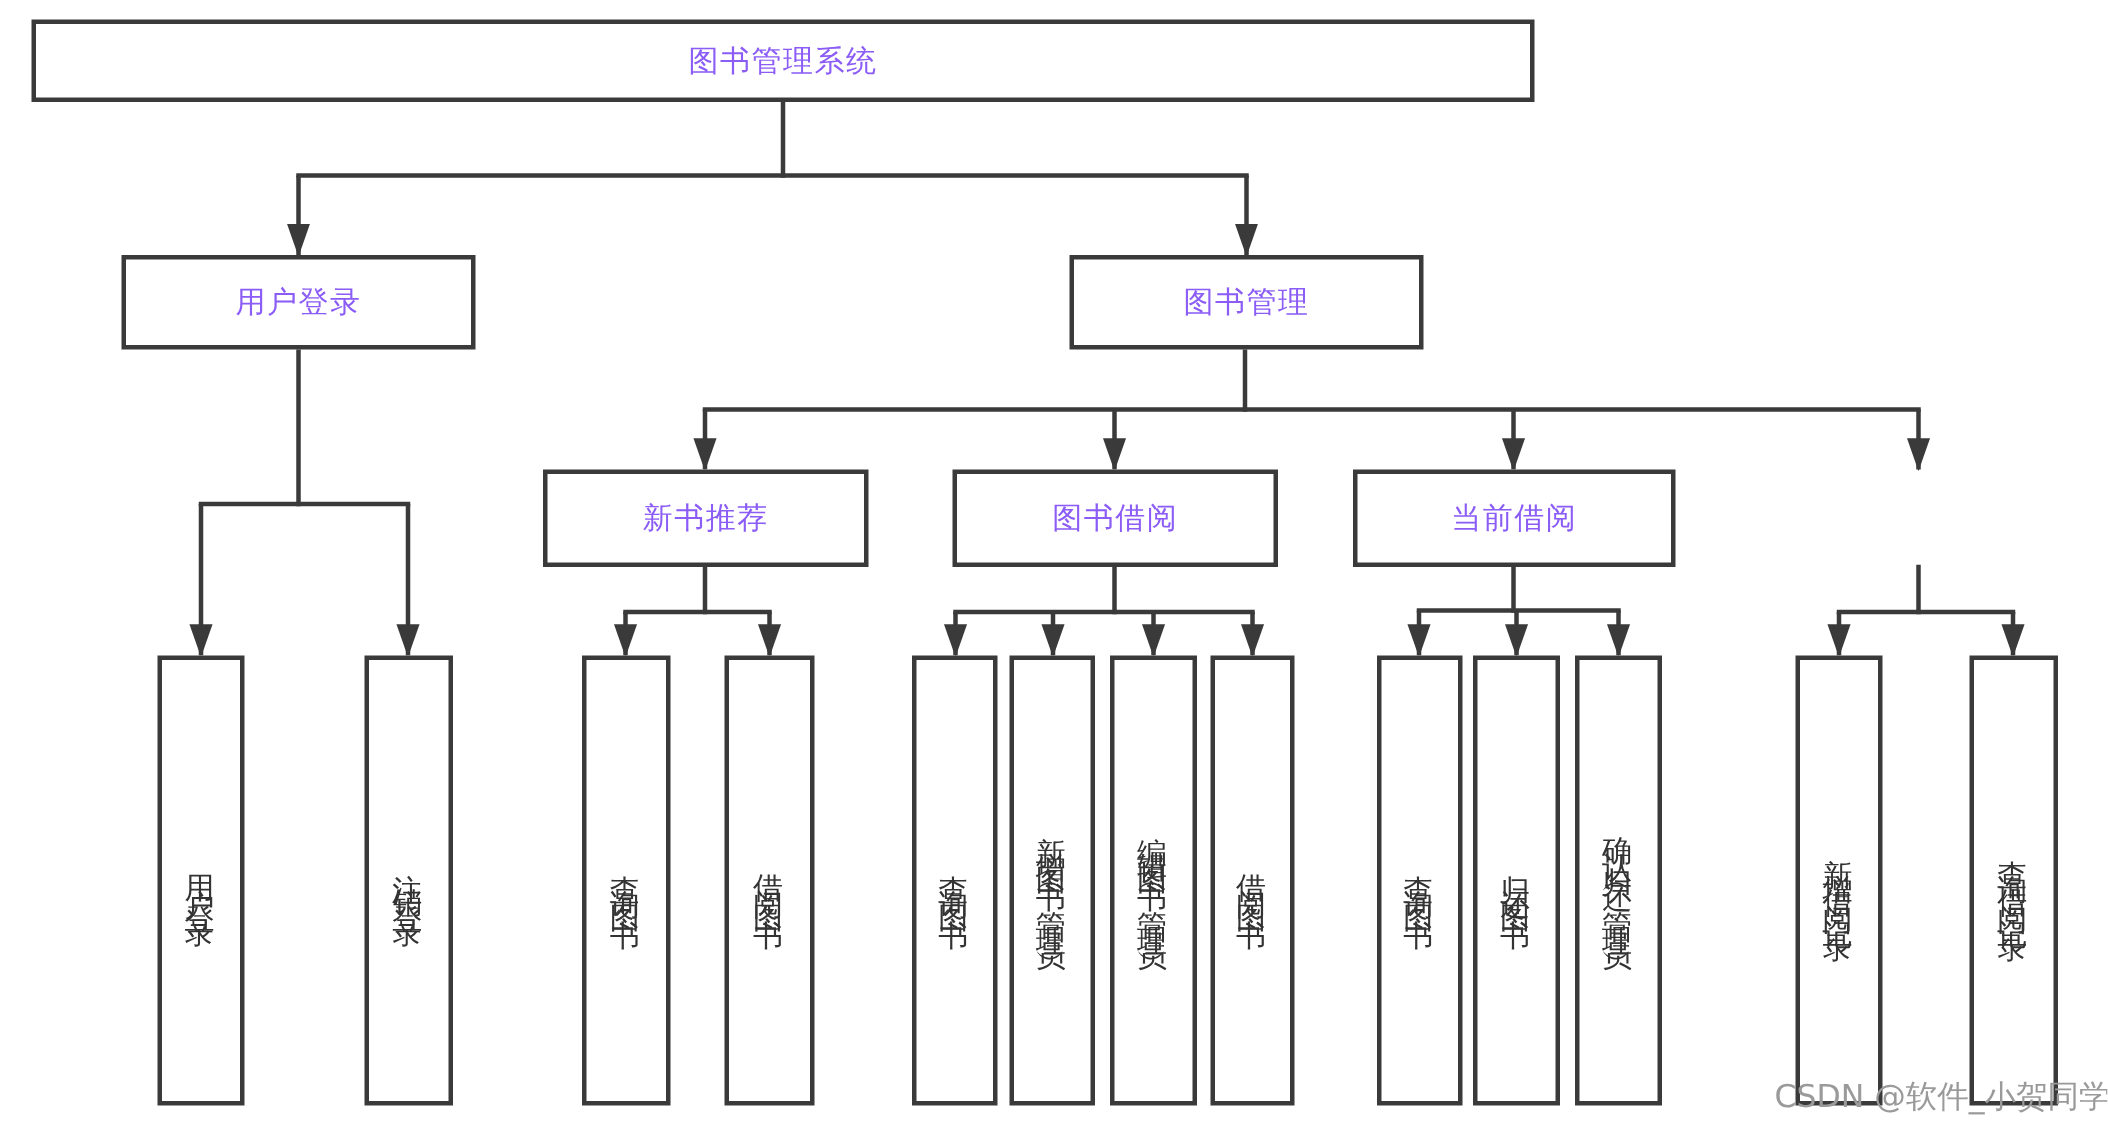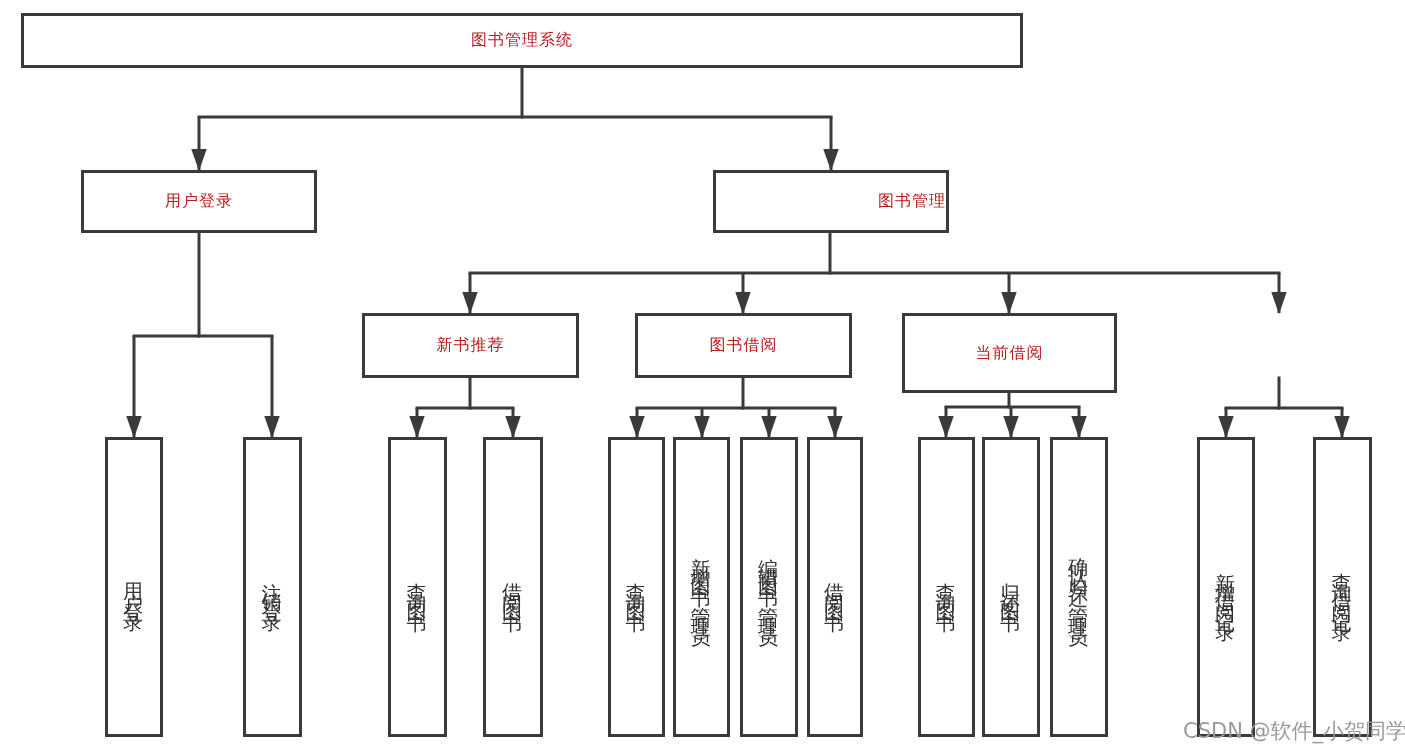--- a/index.html
+++ b/index.html
@@ -24,23 +24,23 @@
     height: 747px;
   }
   .hbox {
     position: absolute;
     box-sizing: border-box;
     background: #ffffff;
     border: 3px solid #3a3a3a;
     display: flex;
     align-items: center;
     justify-content: center;
-    font-size: 16px;
+    font-size: 20px;
     letter-spacing: 1px;
-    color: #b91c1c;
+    color: #8b5cf6;
     white-space: nowrap;
   }
   .vbox {
     position: absolute;
     box-sizing: border-box;
     background: #ffffff;
     border: 3px solid #3a3a3a;
     top: 437px;
     height: 300px;
     display: flex;
@@ -117,31 +117,31 @@
     </g>
   </svg>
 
   <div class="hbox" style="left:21px; top:13px; width:1002px; height:55px;">
     <span>图书管理系统</span>
   </div>
 
   <div class="hbox" style="left:81px; top:170px; width:236px; height:63px;">
     <span>用户登录</span>
   </div>
-  <div class="hbox" style="left:713px; top:170px; width:236px; height:63px;justify-content:flex-end;">
+  <div class="hbox" style="left:713px; top:170px; width:236px; height:63px;">
     <span>图书管理</span>
   </div>
 
   <div class="hbox" style="left:635px; top:313px; width:217px; height:65px;">
     <span>图书借阅</span>
   </div>
   <div class="hbox" style="left:362px; top:313px; width:217px; height:65px;">
     <span>新书推荐</span>
   </div>
-  <div class="hbox" style="left:902px; top:313px; width:215px; height:80px;text-align:center;">
+  <div class="hbox" style="left:902px; top:313px; width:215px; height:65px;text-align:center;">
     <span>当前借阅</span>
   </div>
 
   <div class="vbox" style="left:105px; width:58px;">
     <span class="vtext">用户登录</span>
   </div>
   <div class="vbox" style="left:243px; width:59px;">
     <span class="vtext">注销登录</span>
   </div>
 

